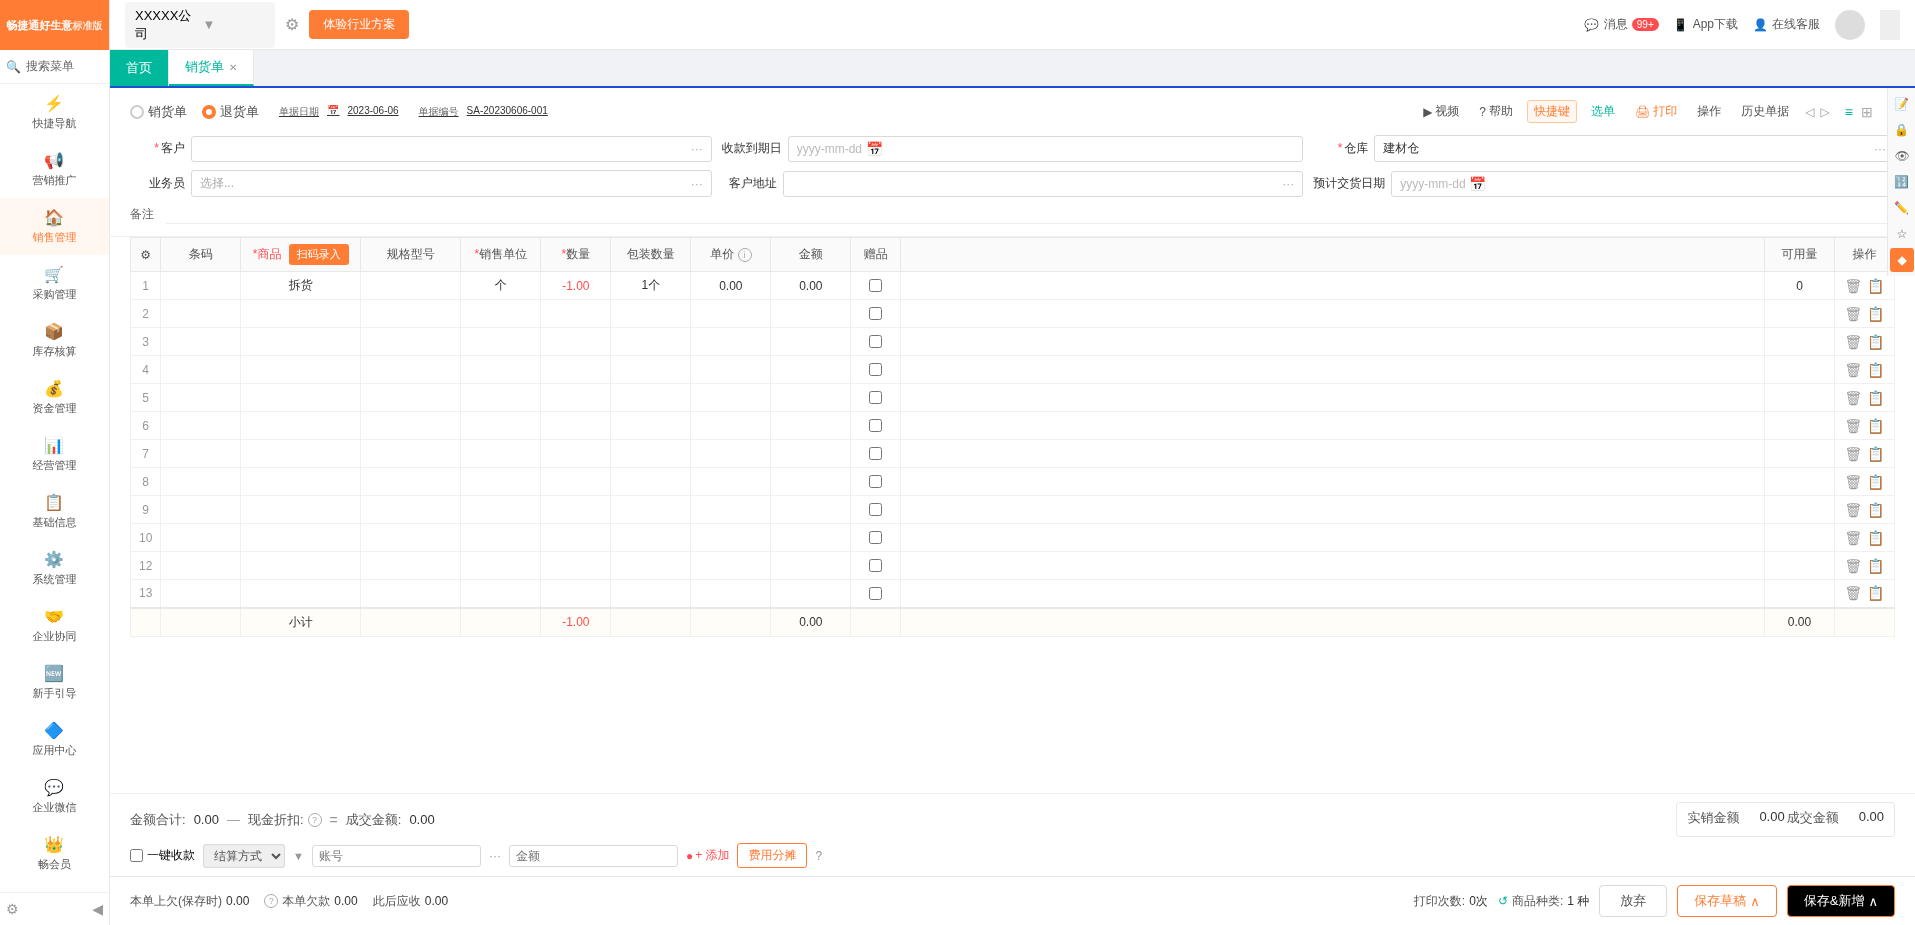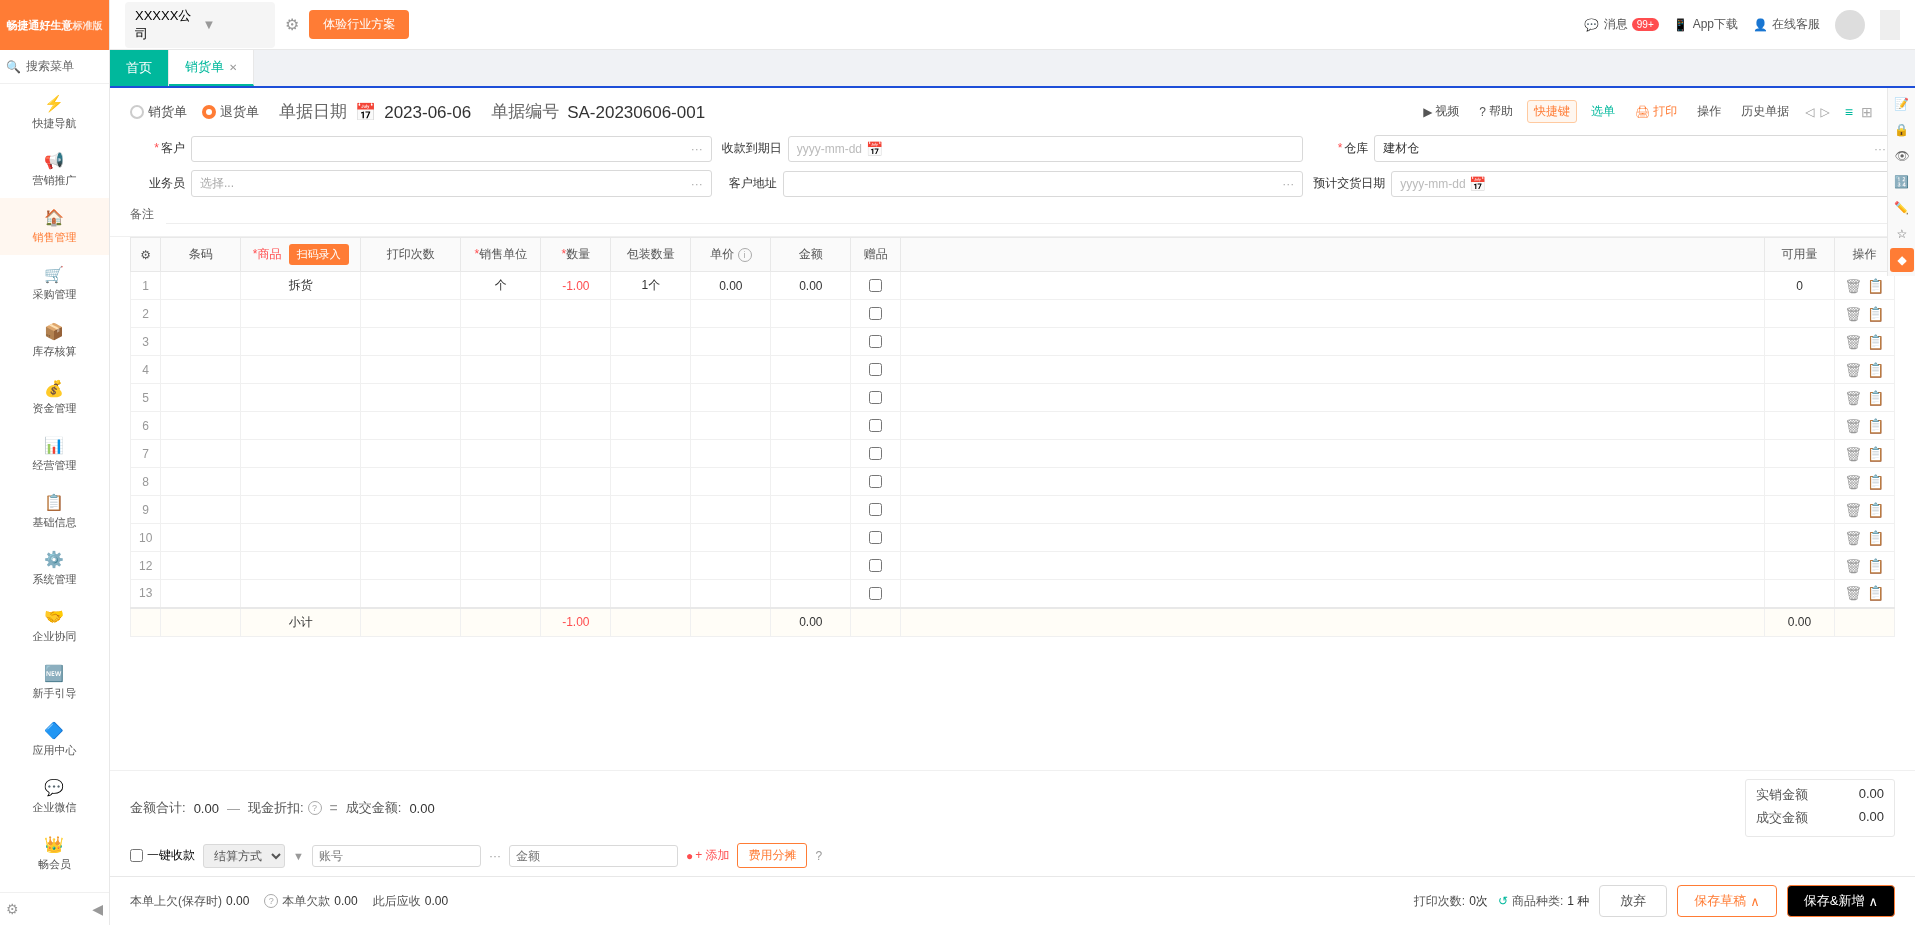--- a/index.html
+++ b/index.html
@@ -76,21 +76,21 @@
 
     
     .doc-type-row {
       display: flex; align-items: center; gap: 20px; margin-bottom: 12px;
     }
     .radio-group { display: flex; align-items: center; gap: 15px; }
     .radio-item { display: flex; align-items: center; gap: 4px; cursor: pointer; font-size: 13px; color: #555; }
     .radio-circle { width: 14px; height: 14px; border-radius: 50%; border: 2px solid #ccc; }
     .radio-circle.selected { border-color: #ff7c35; background: #ff7c35; position: relative; }
     .radio-circle.selected::after { content: ''; position: absolute; top: 2px; left: 2px; width: 6px; height: 6px; background: white; border-radius: 50%; }
-    .doc-info { display: flex; align-items: flex-end; gap: 8px; font-size: 17px; color: #333; }
+    .doc-info { display: flex; align-items: flex-start; gap: 8px; font-size: 10px; color: #333; text-decoration: underline; }
     .doc-info-label { color: #666; }
     .doc-info-value { font-weight: 500; }
     .toolbar-right { margin-left: auto; display: flex; align-items: center; gap: 8px; }
     .toolbar-btn { display: flex; align-items: center; gap: 3px; cursor: pointer; font-size: 12px; color: #555; padding: 3px 6px; }
     .toolbar-btn.print { color: #ff7c35; }
     .close-btn { color: #999; cursor: pointer; font-size: 16px; margin-left: 5px; }
 
     
     .fields-row {
       display: grid; grid-template-columns: 1fr 1fr 1fr; gap: 10px; margin-bottom: 8px;
@@ -455,21 +455,21 @@
   <div class="form-and-table">
     <div class="scrollable-table">
       <table>
         <thead>
           <tr>
             <th class="col-settings">⚙</th>
             <th class="col-barcode">条码</th>
             <th class="col-product" style="color:#ff4d4f;">*商品
               <button class="scan-btn" style="margin-left:4px;">扫码录入</button>
             </th>
-            <th class="col-spec">打印次数</th>
+            <th class="col-spec">规格型号</th>
             <th class="col-unit"><span style="color:#ff4d4f;">*</span>销售单位</th>
             <th class="col-qty"><span style="color:#ff4d4f;">*</span>数量</th>
             <th class="col-pack">包装数量</th>
             <th class="col-price">单价 <span class="info-icon">i</span></th>
             <th class="col-amount">金额</th>
             <th class="col-gift">赠品</th>
             <th style="min-width:300px;"></th>
             <th class="col-available">可用量</th>
             <th class="col-action">操作</th>
           </tr>
@@ -790,21 +790,21 @@
         <span class="amount-value">0.00</span>
         <span class="amount-dash">—</span>
         <div class="cash-discount">
           <span class="amount-label">现金折扣:</span>
           <span class="info-icon">?</span>
         </div>
         <span class="amount-eq">=</span>
         <span class="amount-label">成交金额:</span>
         <span class="amount-value">0.00</span>
 
-        <div style="margin-left:auto; display:flex; flex-direction:column; gap:2px; min-width:150px; border:1px solid #e8e8e8; padding:6px 10px; border-radius:3px;">
+        <div style="margin-left:auto; display:flex; flex-direction:row; gap:2px; min-width:150px; border:1px solid #e8e8e8; padding:6px 10px; border-radius:3px;">
           <div class="right-summary-row">
             <span class="right-summary-label">实销金额</span>
             <span class="right-summary-value">0.00</span>
           </div>
           <div class="right-summary-row">
             <span class="right-summary-label">成交金额</span>
             <span class="right-summary-value">0.00</span>
           </div>
         </div>
       </div>

